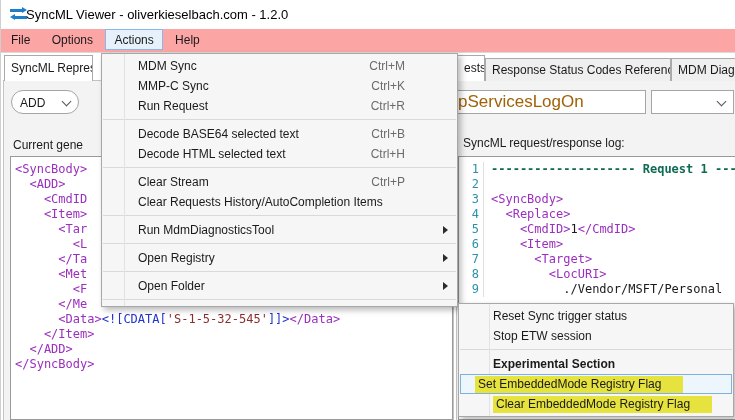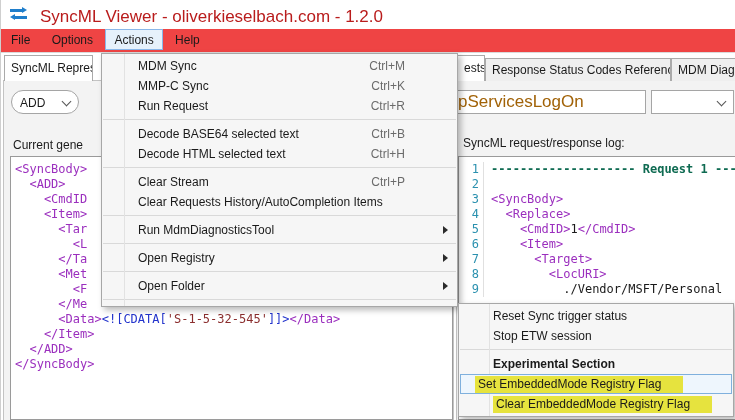--- a/index.html
+++ b/index.html
@@ -8,24 +8,24 @@
   #window{position:absolute;inset:0;border-left:1px solid #cfcfcf;box-sizing:border-box;}
 
   
   .titlebar{position:absolute;left:0;top:0;width:735px;height:29px;background:#fff;}
   .app-icon{position:absolute;left:9px;top:7px;width:17px;height:15px;}
   .app-icon .a1,.app-icon .a2{position:absolute;height:3px;background:#1f7ecb;width:12px;}
   .app-icon .a1{top:2px;left:0;}
   .app-icon .a1:after{content:"";position:absolute;right:-5px;top:-2px;border-left:5px solid #1f7ecb;border-top:3.5px solid transparent;border-bottom:3.5px solid transparent;}
   .app-icon .a2{top:9px;left:5px;background:#1f7ecb;}
   .app-icon .a2:after{content:"";position:absolute;left:-5px;top:-2px;border-right:5px solid #1f7ecb;border-top:3.5px solid transparent;border-bottom:3.5px solid transparent;}
-  .title-text{position:absolute;left:39px;top:7px;font-size:17px;color:#b91c1c;white-space:nowrap;}
-
-  
-  .menubar{position:absolute;left:0;top:29px;width:735px;height:23px;background:#ef4444;border-bottom:1px solid #dadada;font-size:12px;}
+  .title-text{position:absolute;left:25px;top:7px;font-size:13px;color:#000000;white-space:nowrap;}
+
+  
+  .menubar{position:absolute;left:0;top:29px;width:735px;height:23px;background:#fca5a5;border-bottom:1px solid #dadada;font-size:12px;}
   .mb-item{display:inline-block;padding:4px 9px 3px 9px;margin-left:0;}
   .mb-item.open{border:1px solid #8ab7e9;background:#e6f1fb;padding:3px 8px 2px 8px;}
   .menubar .mb-item:first-child{margin-left:1px;}
 
   
   .left-page{position:absolute;left:2px;top:80px;width:451px;height:340px;background:#f3f3f3;border:1px solid #c3c3c3;border-bottom:none;box-sizing:border-box;}
   .right-page{position:absolute;left:455px;top:80px;width:280px;height:340px;background:#f3f3f3;border-top:1px solid #c3c3c3;border-left:1px solid #c3c3c3;box-sizing:border-box;}
   .tab{position:absolute;box-sizing:border-box;font-size:12px;white-space:nowrap;overflow:hidden;}
   .tab.selected{background:#fff;border:1px solid #aaaaaa;border-bottom:none;z-index:5;}
   .tab.plain{background:#efefef;border:1px solid #aaaaaa;border-bottom:none;z-index:4;}

